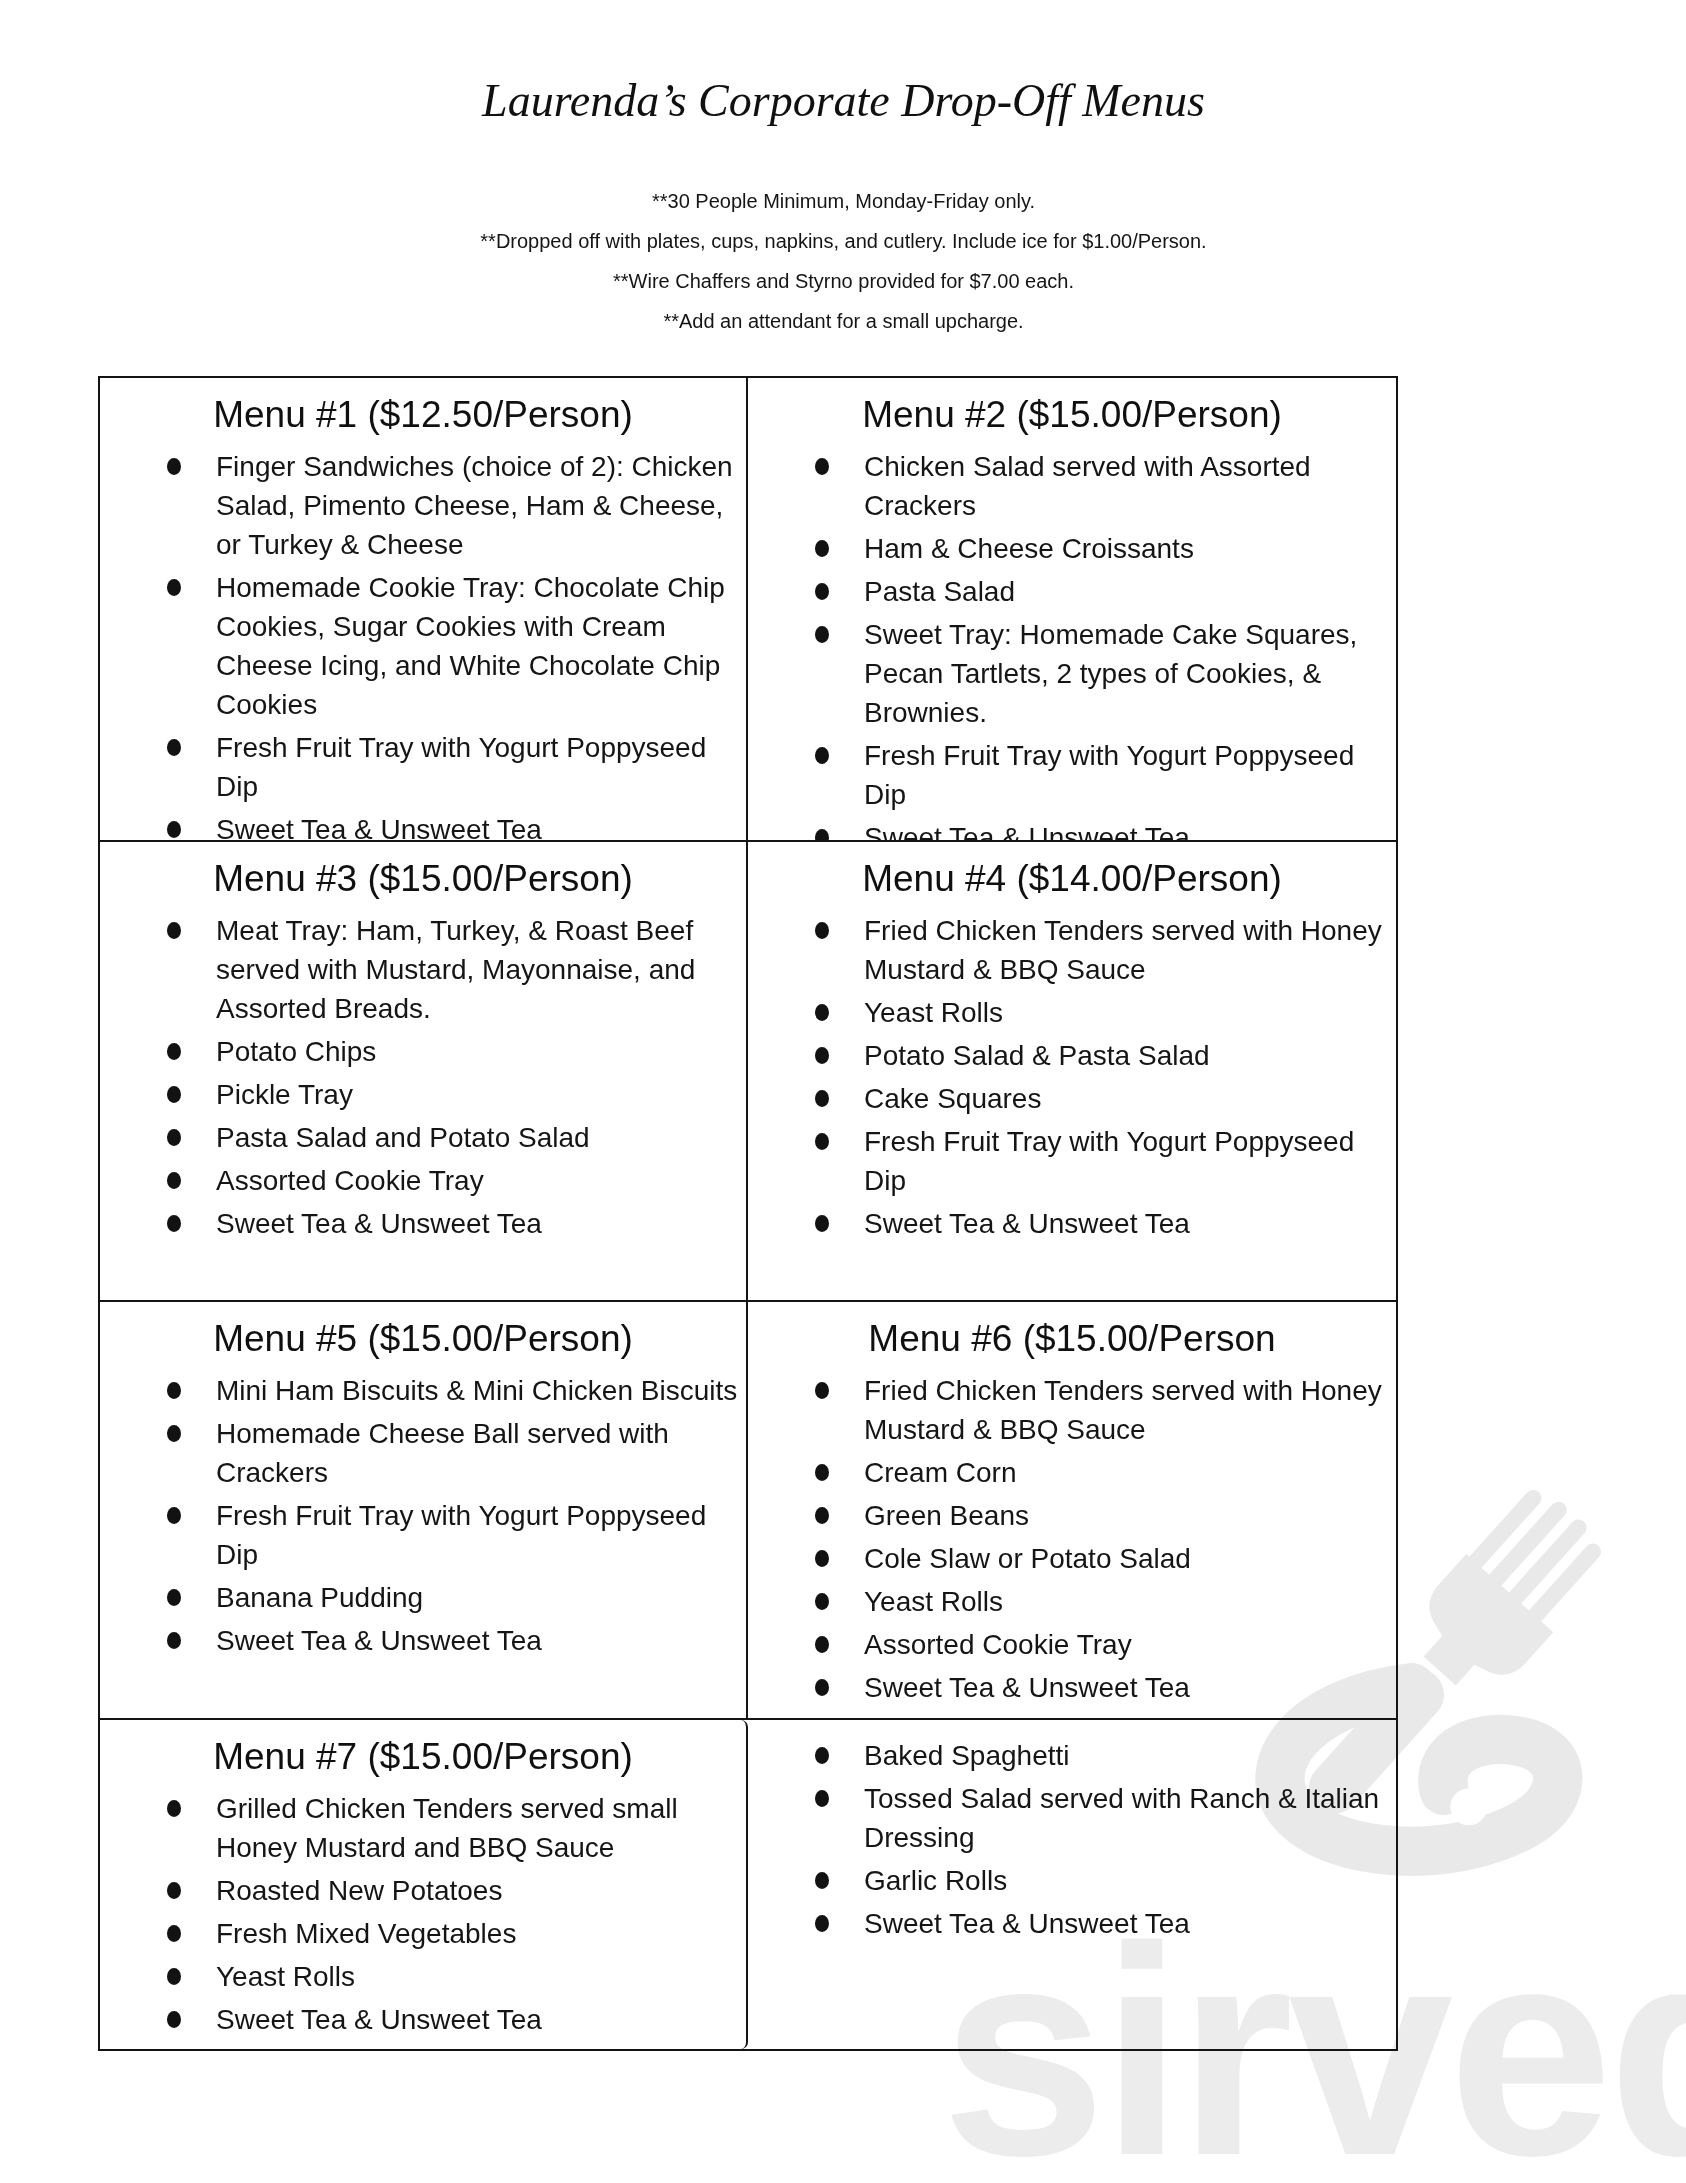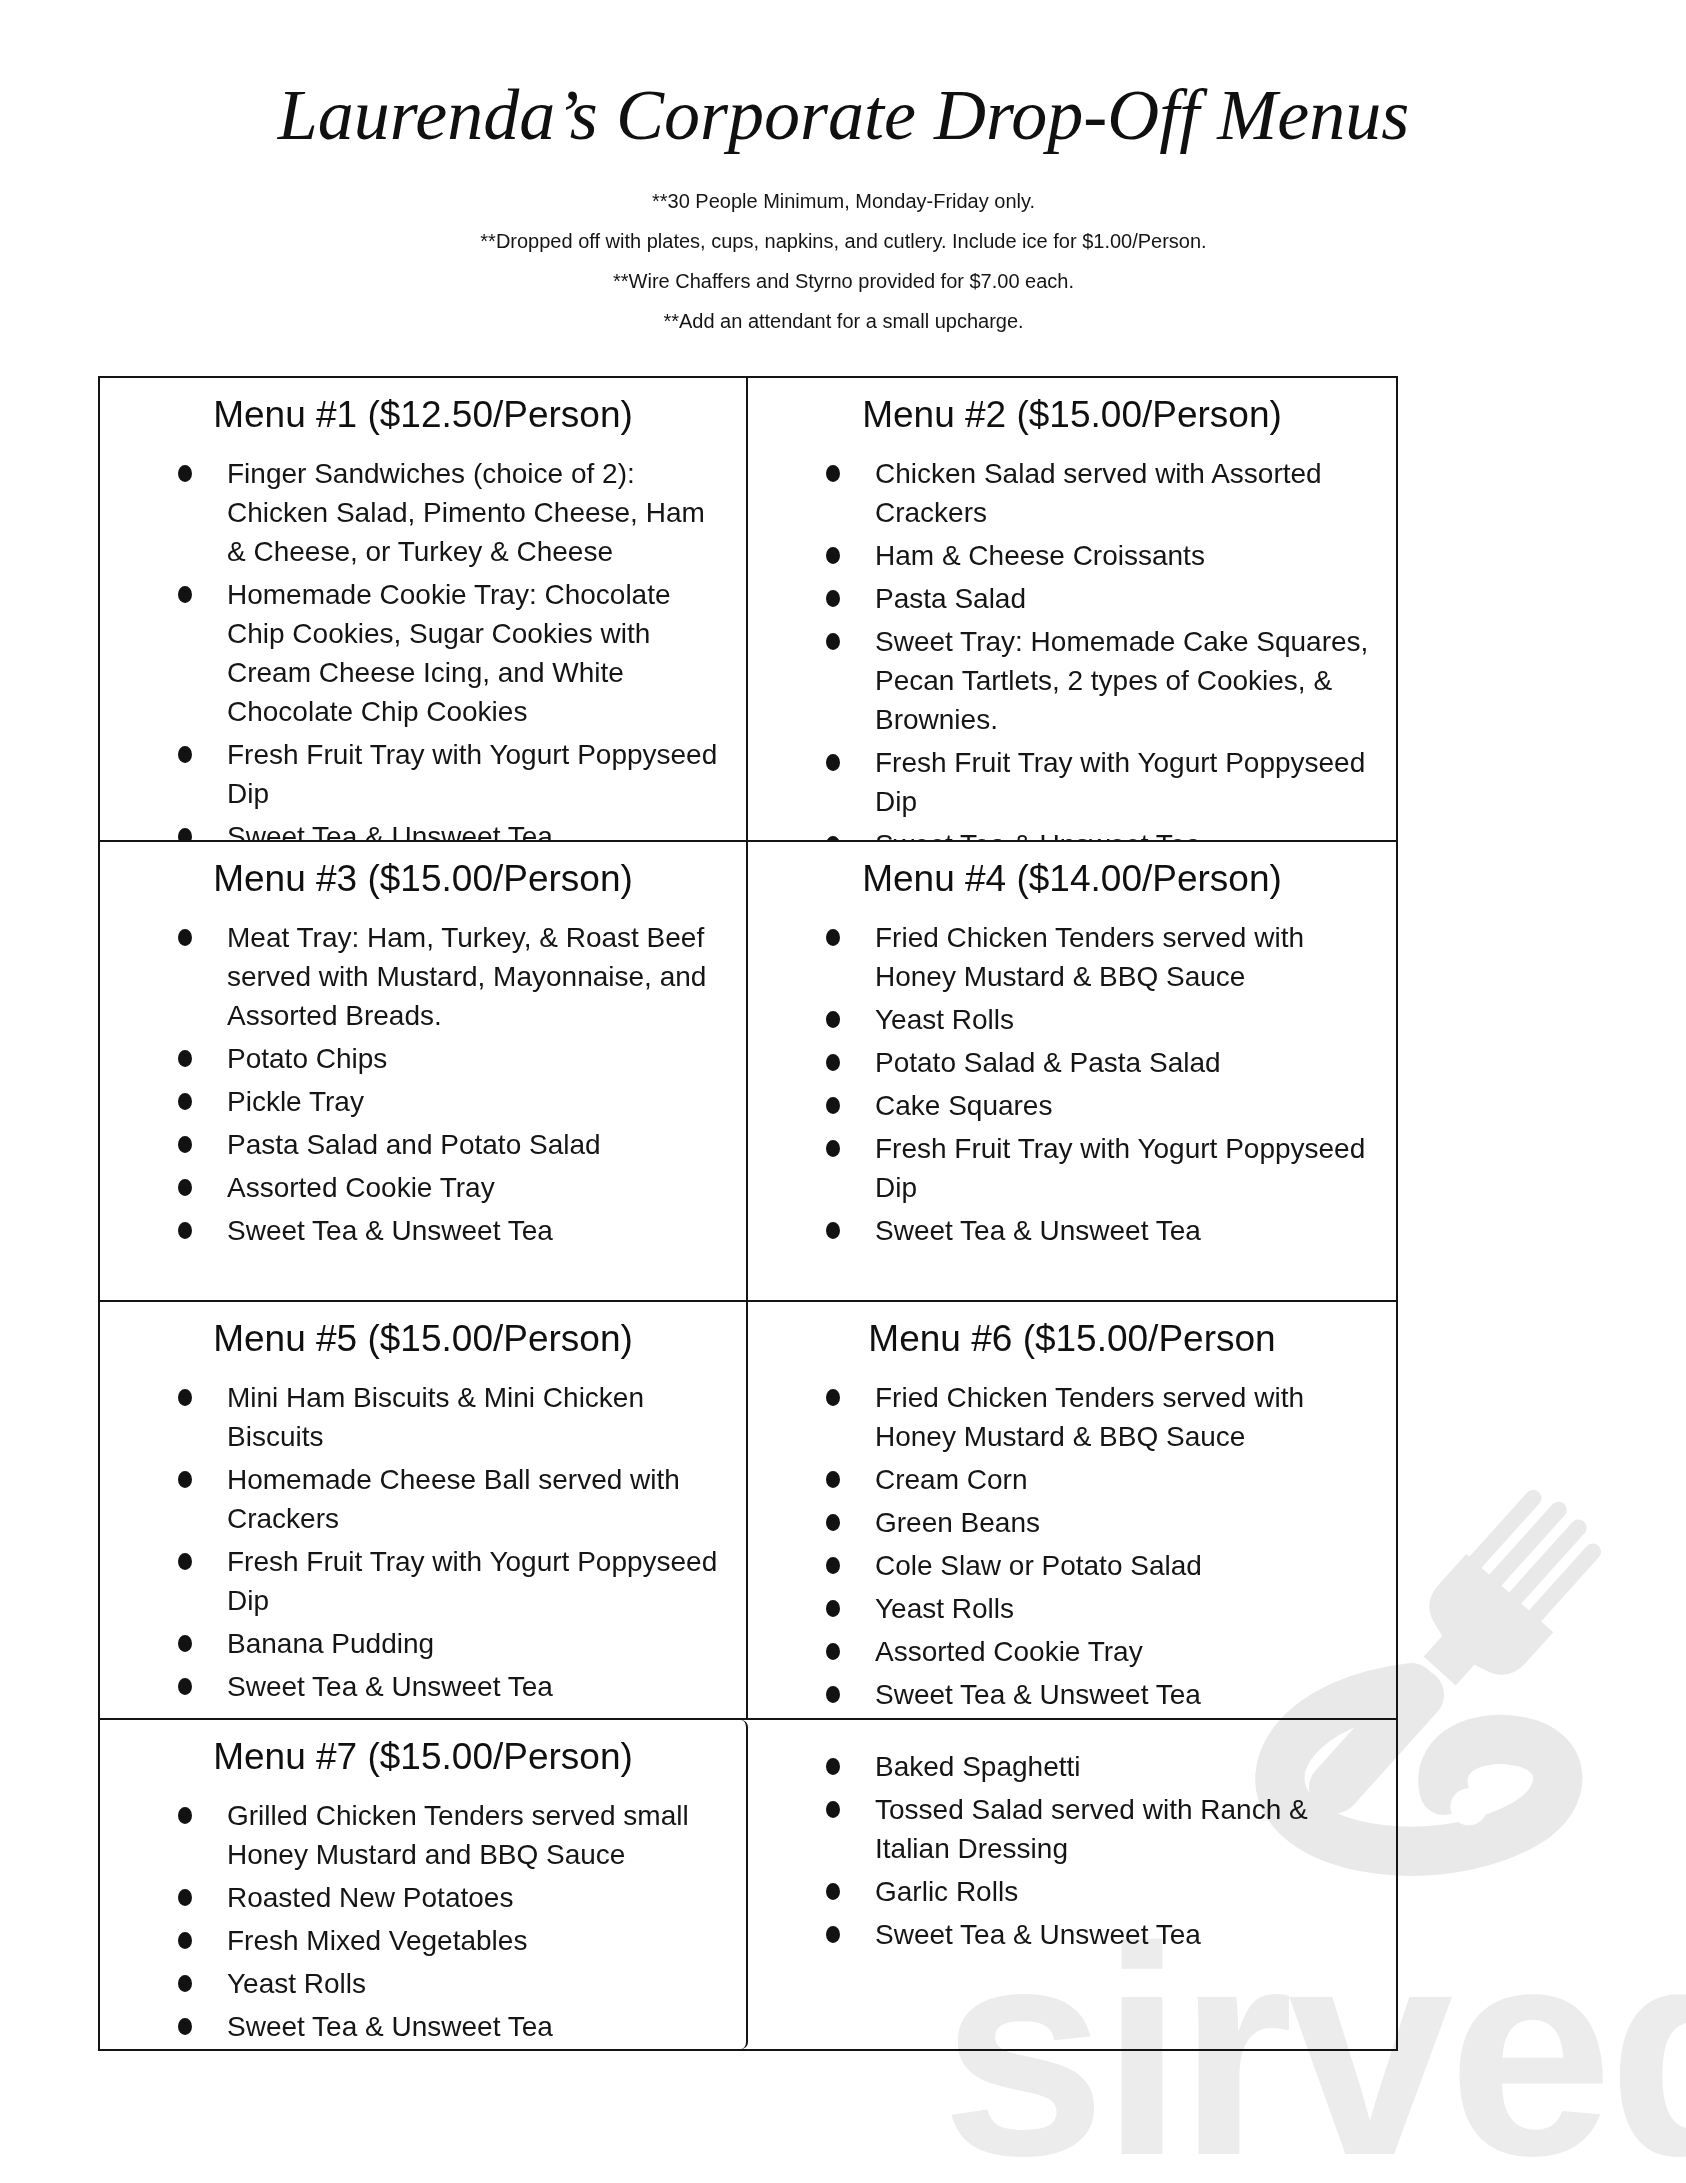--- a/index.html
+++ b/index.html
@@ -14,21 +14,21 @@
   .wm-text {
     position:absolute; left:941px; top:1903px;
     font-size:297px; line-height:1; font-weight:700; letter-spacing:-5.4px;
     color:#ececec; white-space:nowrap;
   }
   
   .title {
     position:absolute; top:76px; left:0; width:100%;
     text-align:center;
     font-family:"Liberation Serif", serif; font-style:italic; font-weight:400;
-    font-size:72px; line-height:1.1; color:#101010;
+    font-size:46px; line-height:1.1; color:#101010;
   }
   .notes { position:absolute; top:181px; left:0; width:100%; text-align:center; }
   .note { font-size:20px; line-height:40px; color:#151515; }
   
   .grid {
     position:absolute; left:98px; top:376px; width:1300px;
     border:2.7px solid #141414;
     display:grid; grid-template-columns:1fr 1fr;
     grid-template-rows:464px 460px 418px 329px;
     background:transparent;
@@ -36,21 +36,21 @@
   .cell {
     border-right:2.7px solid #141414; border-bottom:2.7px solid #141414;
     padding:12px 0 0 0; overflow:hidden;
   }
   .cell:nth-child(2n) { border-right:none; }
   .cell:nth-child(n+7) { border-bottom:none;border-radius:7px; }
   .mh {
     text-align:center; font-weight:400; font-size:37px; line-height:49px;
     color:#101010; margin:0 0 8px 0;
   }
-  ul.items { list-style:none; margin:15px; padding:0; }
+  ul.items { list-style:none; margin:4px; padding:0; }
   ul.items li { display:flex; align-items:flex-start; margin-bottom:4px; }
   .bullet {
     flex:none; width:14px; height:17px; border-radius:50%;
     background:#121212; margin:10.8px 0 0 63px;
   }
   .itext { margin-left:35px; width:560px; font-size:28px; line-height:39px; color:#151515; }
 </style>
 </head>
 <body>
 

